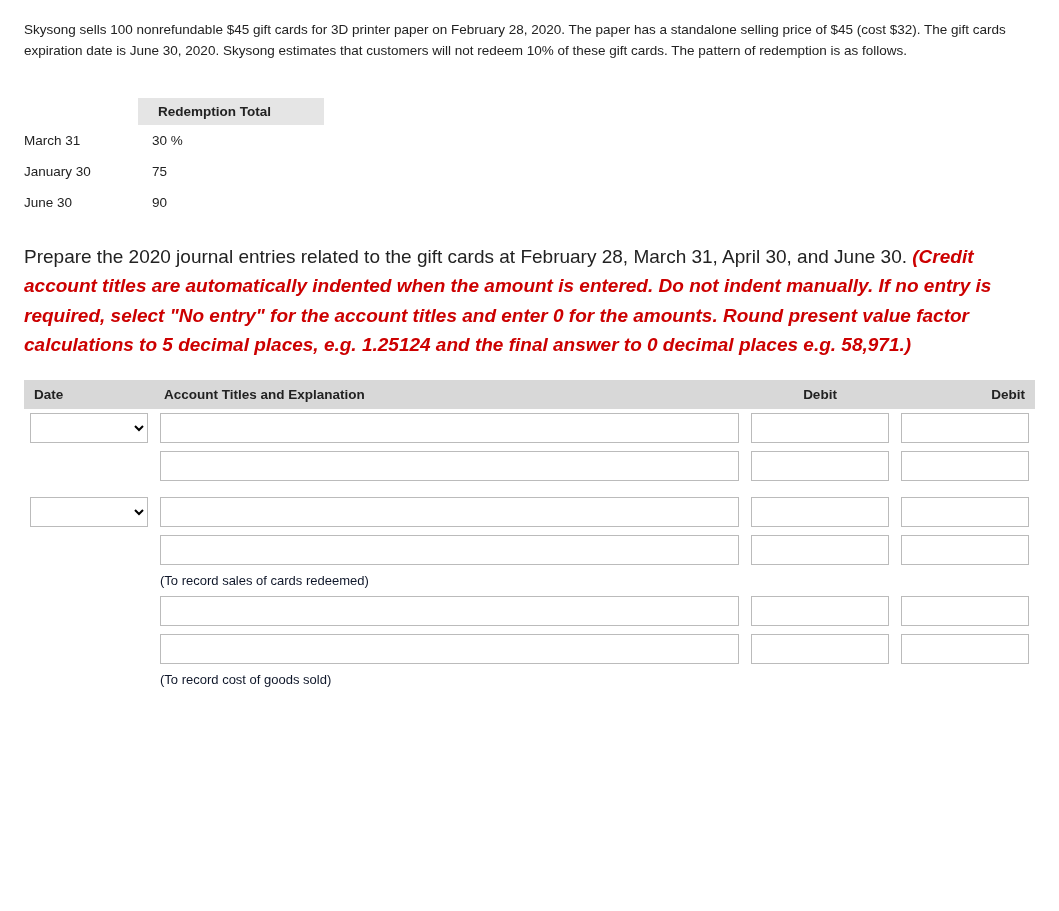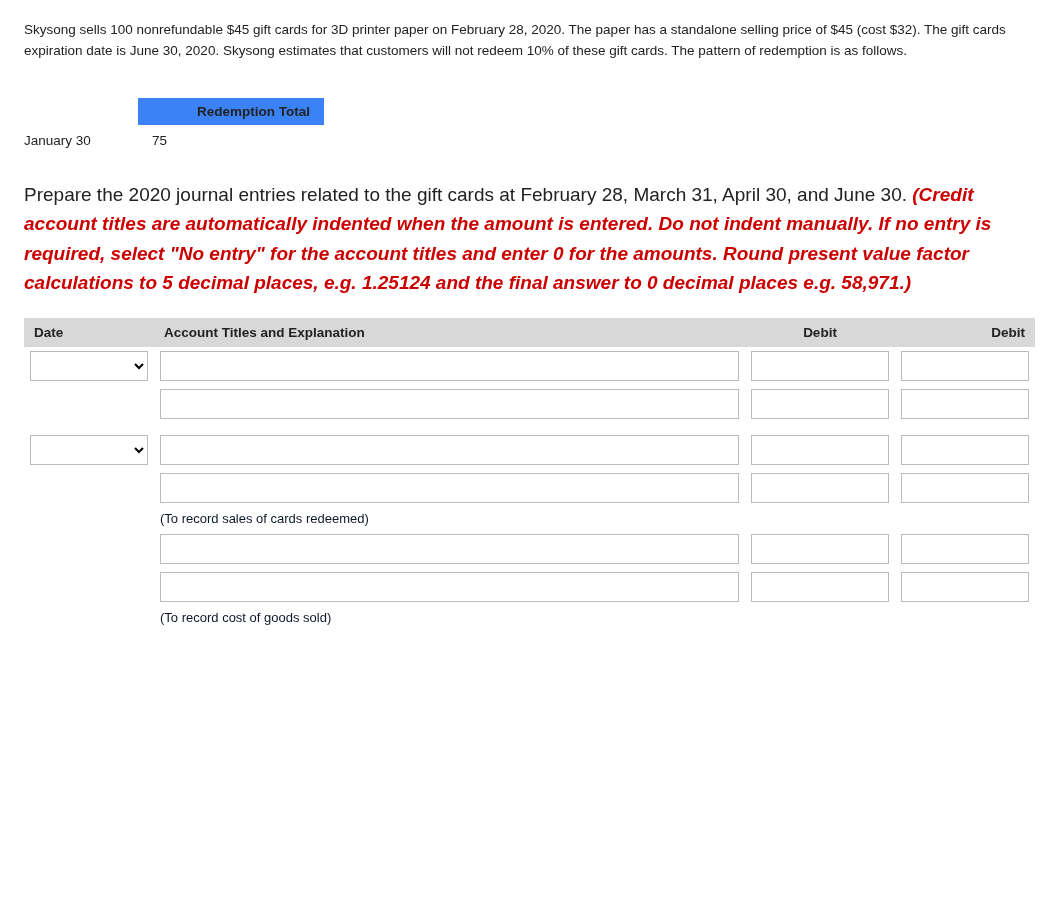--- a/index.html
+++ b/index.html
@@ -18,23 +18,23 @@
       margin-bottom: 36px;
     }
 
     
     .redemption-table {
       border-collapse: collapse;
       margin-bottom: 24px;
       min-width: 300px;
     }
     .redemption-table th {
-      background: #3b82f6;
+      background: #e5e5e5;
       font-weight: bold;
-      text-align: right;
+      text-align: left;
       padding: 6px 14px 6px 20px;
       font-size: 13.5px;
     }
     .redemption-table td {
       padding: 8px 14px 8px 8px;
       font-size: 13.5px;
       border-bottom: none;
     }
     .redemption-table td.label {
       padding-left: 0;
@@ -121,22 +121,32 @@
 
 <table class="redemption-table">
   <thead>
     <tr>
       <th style="background:transparent; text-align:left;"></th>
       <th>Redemption Total</th>
     </tr>
   </thead>
   <tbody>
     <tr>
+      <td class="label">March 31</td>
+      <td class="value">
+        <span>30</span>&nbsp;<span>%</span>
+      </td>
+    </tr>
+    <tr>
       <td class="label">January 30</td>
       <td class="value">75</td>
+    </tr>
+    <tr>
+      <td class="label">June 30</td>
+      <td class="value">90</td>
     </tr>
   </tbody>
 </table>
 
 <p class="instruction-text">
   <span>Prepare the 2020 journal entries related to the gift cards at February 28, March 31, April 30, and June 30.</span>
   <span class="red-italic">(Credit account titles are automatically indented when the amount is entered. Do not indent manually. If no entry is required, select "No entry" for the account titles and enter 0 for the amounts. Round present value factor calculations to 5 decimal places, e.g. 1.25124 and the final answer to 0 decimal places e.g. 58,971.)</span>
 </p>
 
 <table class="journal-table">

